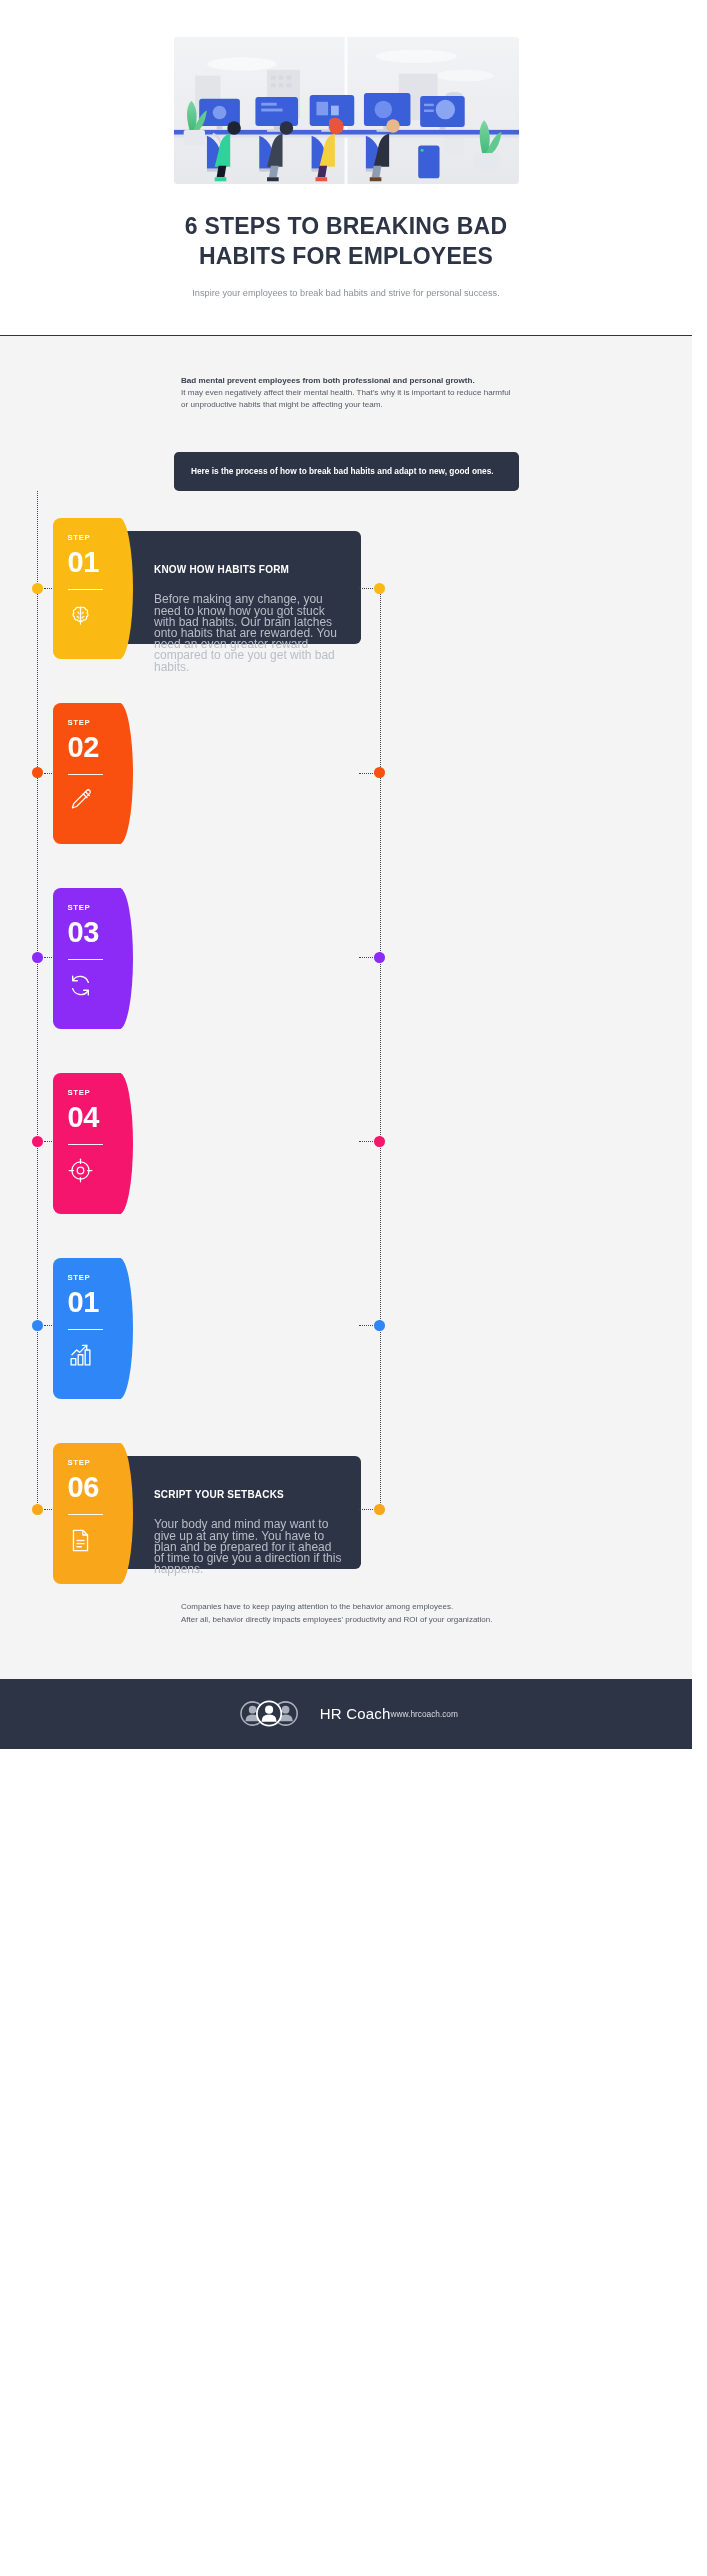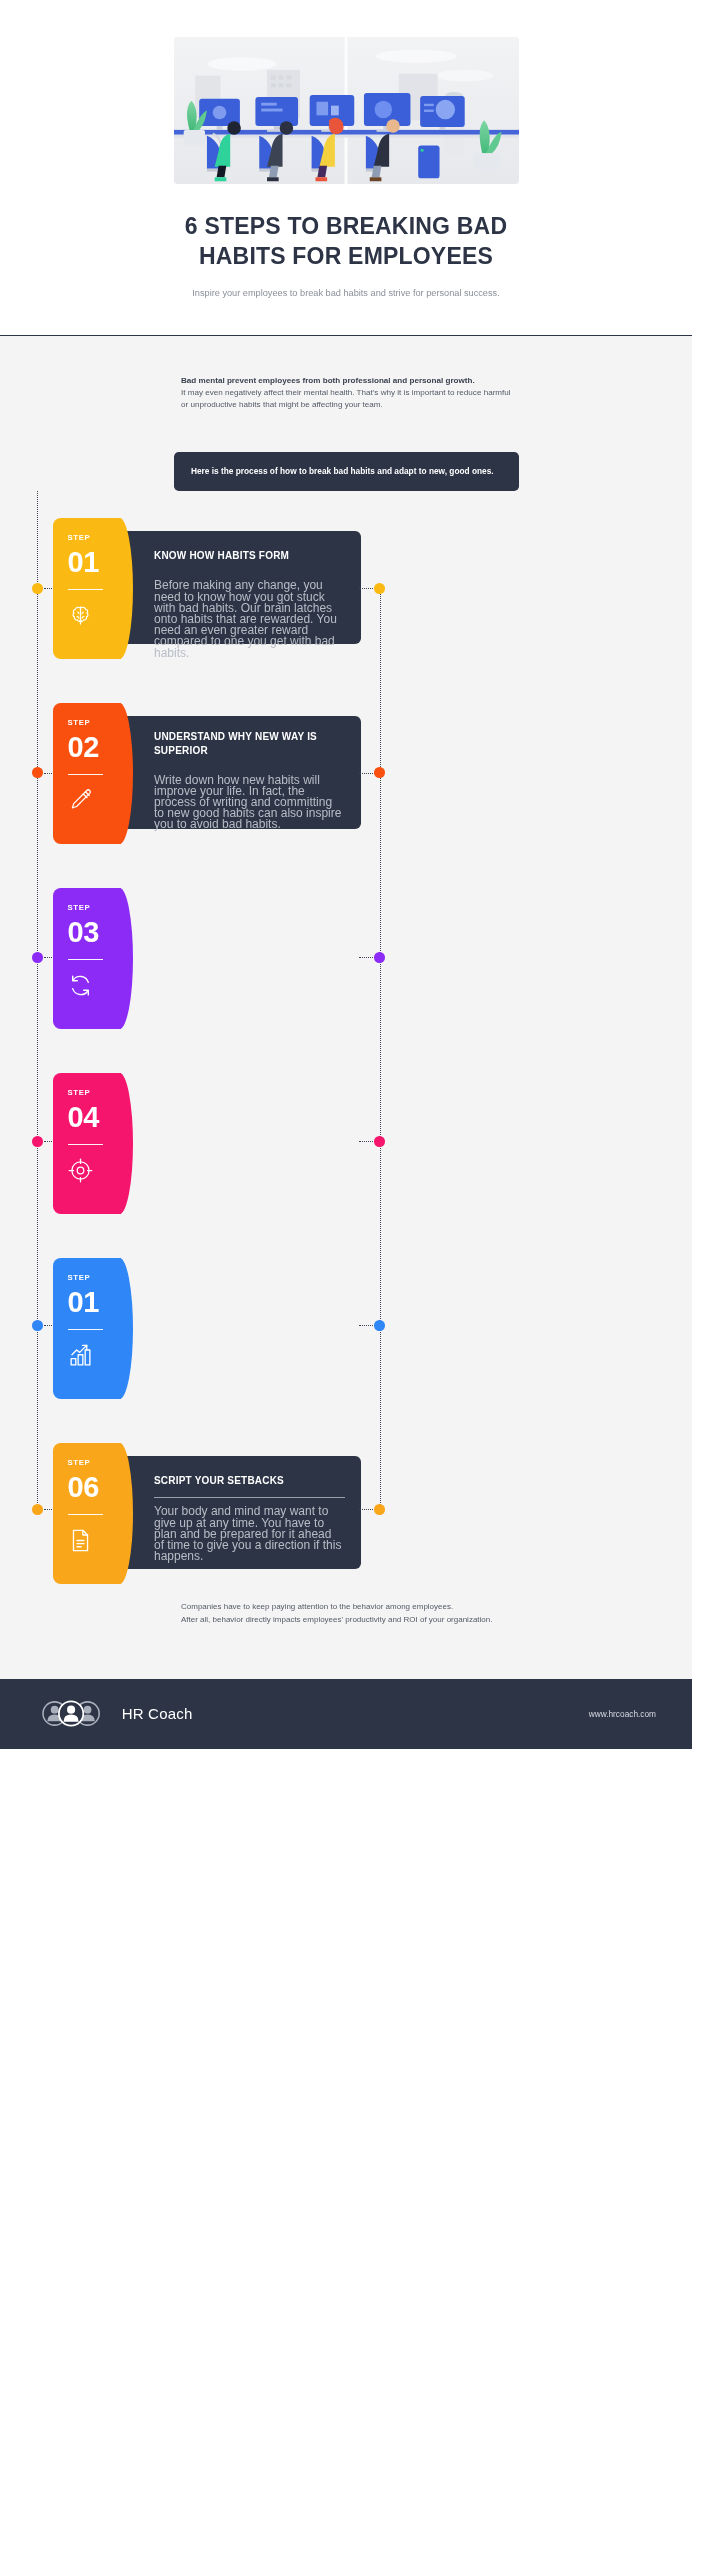--- a/index.html
+++ b/index.html
@@ -184,21 +184,21 @@
     display: flex;
     flex-direction: column;
     justify-content: flex-start;
   }
   .card-title {
     color: #ffffff;
     font-size: 10px;
     font-weight: bold;
     letter-spacing: 0.2px;
     line-height: 13.6px;
-    margin-top: 18px;
+    margin-top: 32px;
   }
   .card-title.two-line { margin-top: 13.6px; }
   .card-hr {
     height: 1px;
     background: #9aa0ac;
     margin-top: 8.7px;
     margin-bottom: 8.7px;
   }
   .card-text {
     color: #b9bdc6;
@@ -212,21 +212,21 @@
     padding: 11.6px 0 43px;
     color: #545a66;
     font-size: 8px;
     line-height: 12.6px;
   }
   .footer {
     background: #2c3446;
     height: 70px;
     display: flex;
     align-items: center;
-    justify-content: space-between;
+    justify-content: center;
     padding: 0 36px;
   }
   .brand { display: flex; align-items: center; gap: 9.7px; }
   .brand-mark { width: 76px; height: 31px; }
   .brand-mark svg { display: block; }
   .brand-name {
     color: #ffffff;
     font-size: 15px;
     letter-spacing: 0.2px;
   }
@@ -419,25 +419,20 @@
                 </svg>
               </div>
       </div>
     </div>
         </div>
         <div class="dot" style="background: rgb(251, 186, 19); left: 32px; top: 92px;"></div>
         <div class="dot-dashes" style="left: 44px; top: 97px;"></div>
         <div class="dot" style="background: rgb(251, 186, 19); left: 374px; top: 92px;"></div>
         <div class="dot-dashes" style="left: 359px; top: 97px;"></div>
         <div class="step">
-    <div class="dark-card">
-      <div class="card-title two-line">UNDERSTAND WHY NEW WAY IS SUPERIOR</div>
-      <div class="card-hr"></div>
-      <div class="card-text">Write down how new habits will improve your life. In fact, the process of writing and committing to new good habits can also inspire you to avoid bad habits.</div>
-    </div>
     <div class="left-col">
       <div class="shape" style="background: rgb(249, 80, 15);"></div>
       <div class="bulge" style="background: rgb(249, 80, 15);"></div>
       <div class="left-inner">
         <div class="step-word">STEP</div>
         <div class="step-num">02</div>
         <div class="step-divider"></div>
         <div class="step-icon">
                 <svg viewBox="0 0 32 32" fill="none" stroke="#fff" stroke-width="1.6" stroke-linecap="round" stroke-linejoin="round">
                   <path d="M22.4 4.8l4.8 4.8"></path>

